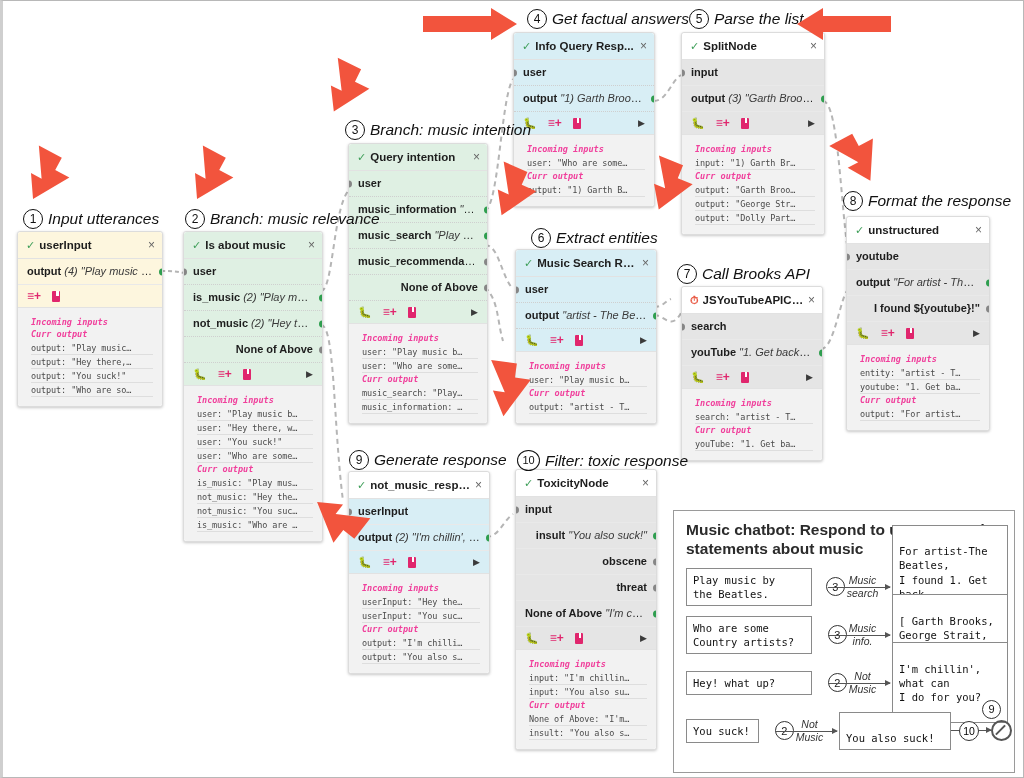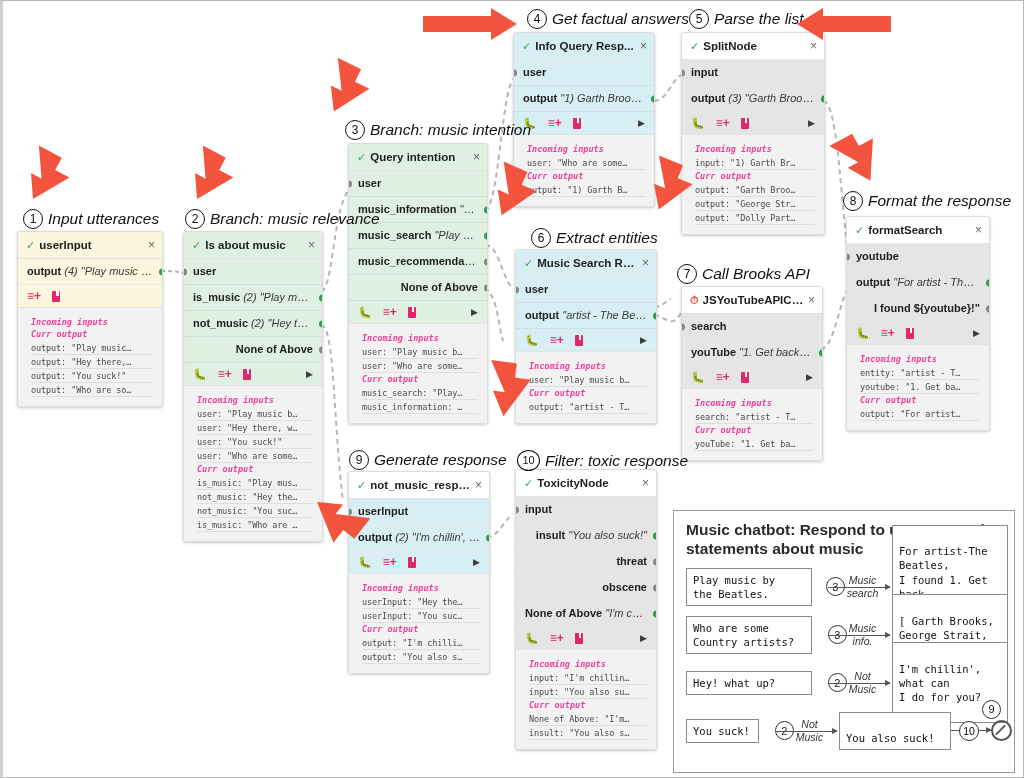--- a/index.html
+++ b/index.html
@@ -570,21 +570,21 @@
       <div class="lbl">Incoming inputs</div>
       <div class="ln">search: "artist - T…</div>
       <div class="lbl">Curr output</div>
       <div class="ln">youTube: "1. Get ba…</div>
     </div>
   </div>
 
   <div class="node" style="left:843px;top:215px;width:142px;">
     <div class="hdr hdr-white">
       <span class="chk">✓</span>
-      <span class="ttl">formatSearch</span>
+      <span class="ttl">unstructured</span>
       <span class="x">×</span>
     </div>
     <div class="port body-white">
       <span class="pname">youtube</span>
       <span class="dot in gray"></span>
     </div>
     <div class="port body-white">
       <span class="pname">output</span>
       <span class="pval">"For artist - The B...</span>
       <span class="dot out green"></span>
@@ -651,25 +651,25 @@
     <div class="port body-white">
       <span class="pname">input</span>
       <span class="dot in gray"></span>
     </div>
     <div class="port right body-white">
       <span class="pname">insult</span>
       <span class="pval">"You also suck!"</span>
       <span class="dot out green"></span>
     </div>
     <div class="port right body-white">
+      <span class="pname">obscene</span>
+      <span class="dot out gray"></span>
+    </div>
+    <div class="port right body-white">
       <span class="pname">threat</span>
-      <span class="dot out gray"></span>
-    </div>
-    <div class="port right body-white">
-      <span class="pname">obscene</span>
       <span class="dot out gray"></span>
     </div>
     <div class="port body-white">
       <span class="pname">None of Above</span>
       <span class="pval">"I'm chillin'...</span>
       <span class="dot out green"></span>
     </div>
     <div class="toolbar body-white">
       <span class="ic ic-bug">🐛</span>
       <span class="ic ic-add">≡+</span>

